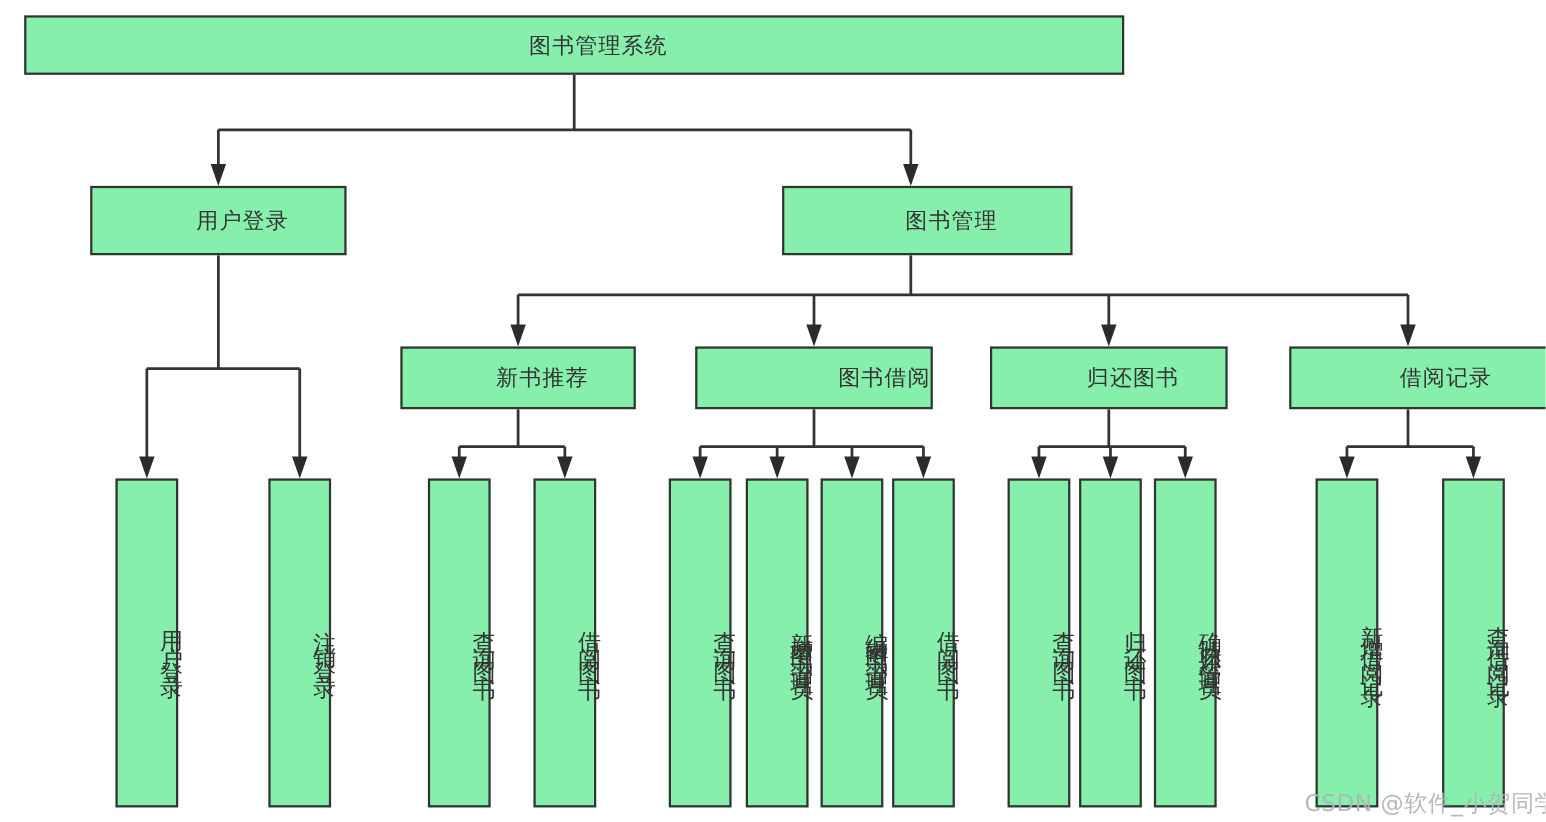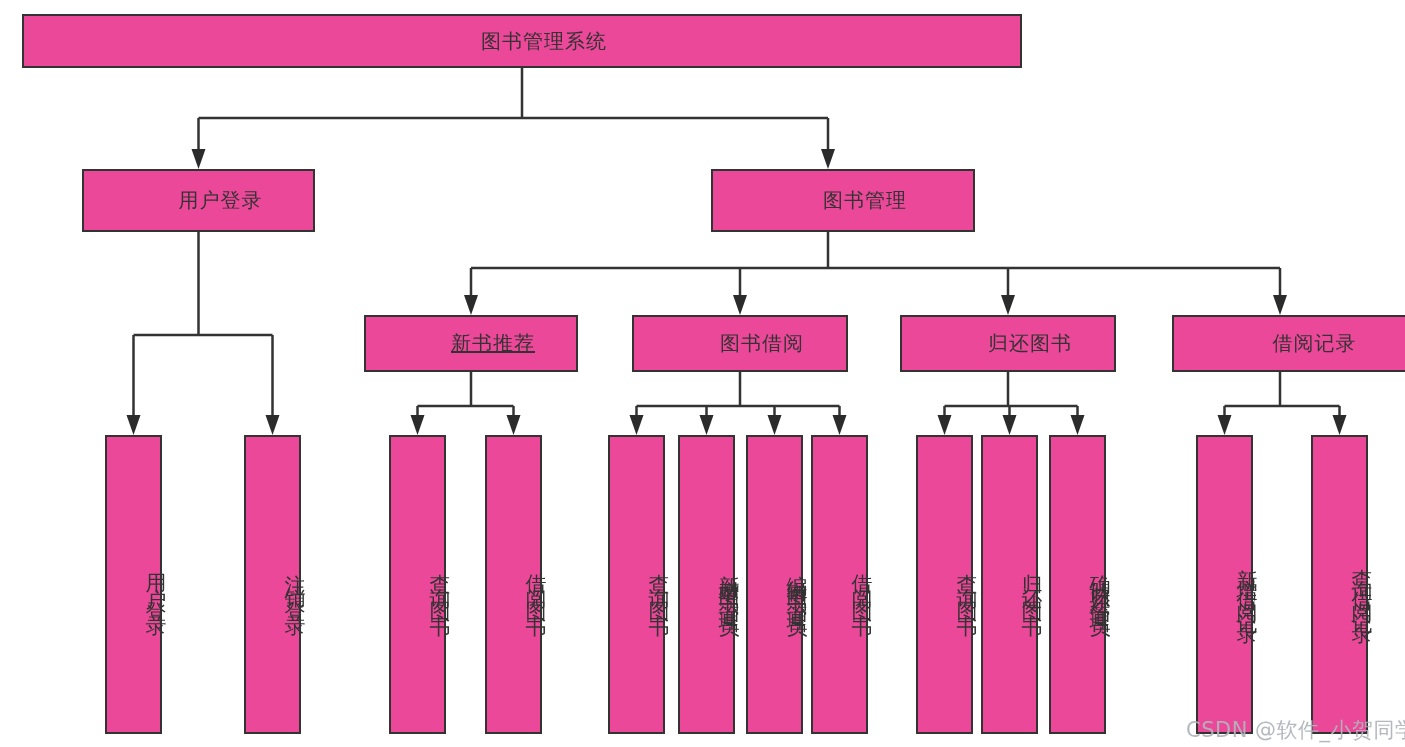--- a/index.html
+++ b/index.html
@@ -4,21 +4,21 @@
 <style>
   html,body{margin:0;padding:0;}
   body{
     width:1405px;height:747px;position:relative;background:#ffffff;
     font-family:"DejaVu Sans","Liberation Sans",sans-serif;overflow:hidden;
   }
   #connectors{position:absolute;left:0;top:0;width:1405px;height:747px;z-index:1;}
   #connectors path{stroke:#333333;stroke-width:2.5;fill:none;}
   #connectors polygon{fill:#2b2b2b;}
   .box{
-    position:absolute;background:#ec4899;border:2.5px solid #333333;
+    position:absolute;background:#86efac;border:2.5px solid #333333;
     display:flex;align-items:center;justify-content:center;
     color:#333333;z-index:2;box-sizing:border-box;padding-left:44px;
   }
   .hlabel{font-size:20px;letter-spacing:1px;white-space:nowrap;}
   .root{left:22px;top:14px;width:1000px;height:54px;}
   .lvl2{top:169px;height:63px;}
   .lvl3{top:315px;height:57px;}
   .leaf{top:435px;width:57px;height:299px;}
   .vtext{
     writing-mode:vertical-rl;text-orientation:mixed;
@@ -68,24 +68,24 @@
   <span class="hlabel">图书管理系统</span>
 </div>
 
 <div class="box lvl2" style="left:82px;width:233px;">
   <span class="hlabel">用户登录</span>
 </div>
 <div class="box lvl2" style="left:711px;width:264px;">
   <span class="hlabel">图书管理</span>
 </div>
 
-<div class="box lvl3" style="left:364px;width:214px;text-decoration:underline;">
+<div class="box lvl3" style="left:364px;width:214px;">
   <span class="hlabel">新书推荐</span>
 </div>
-<div class="box lvl3" style="left:632px;width:216px;">
+<div class="box lvl3" style="left:632px;width:216px;justify-content:flex-end;">
   <span class="hlabel">图书借阅</span>
 </div>
 <div class="box lvl3" style="left:900px;width:216px;">
   <span class="hlabel">归还图书</span>
 </div>
 <div class="box lvl3" style="left:1172px;width:241px;">
   <span class="hlabel">借阅记录</span>
 </div>
 
 <div class="box leaf" style="left:105px;">

